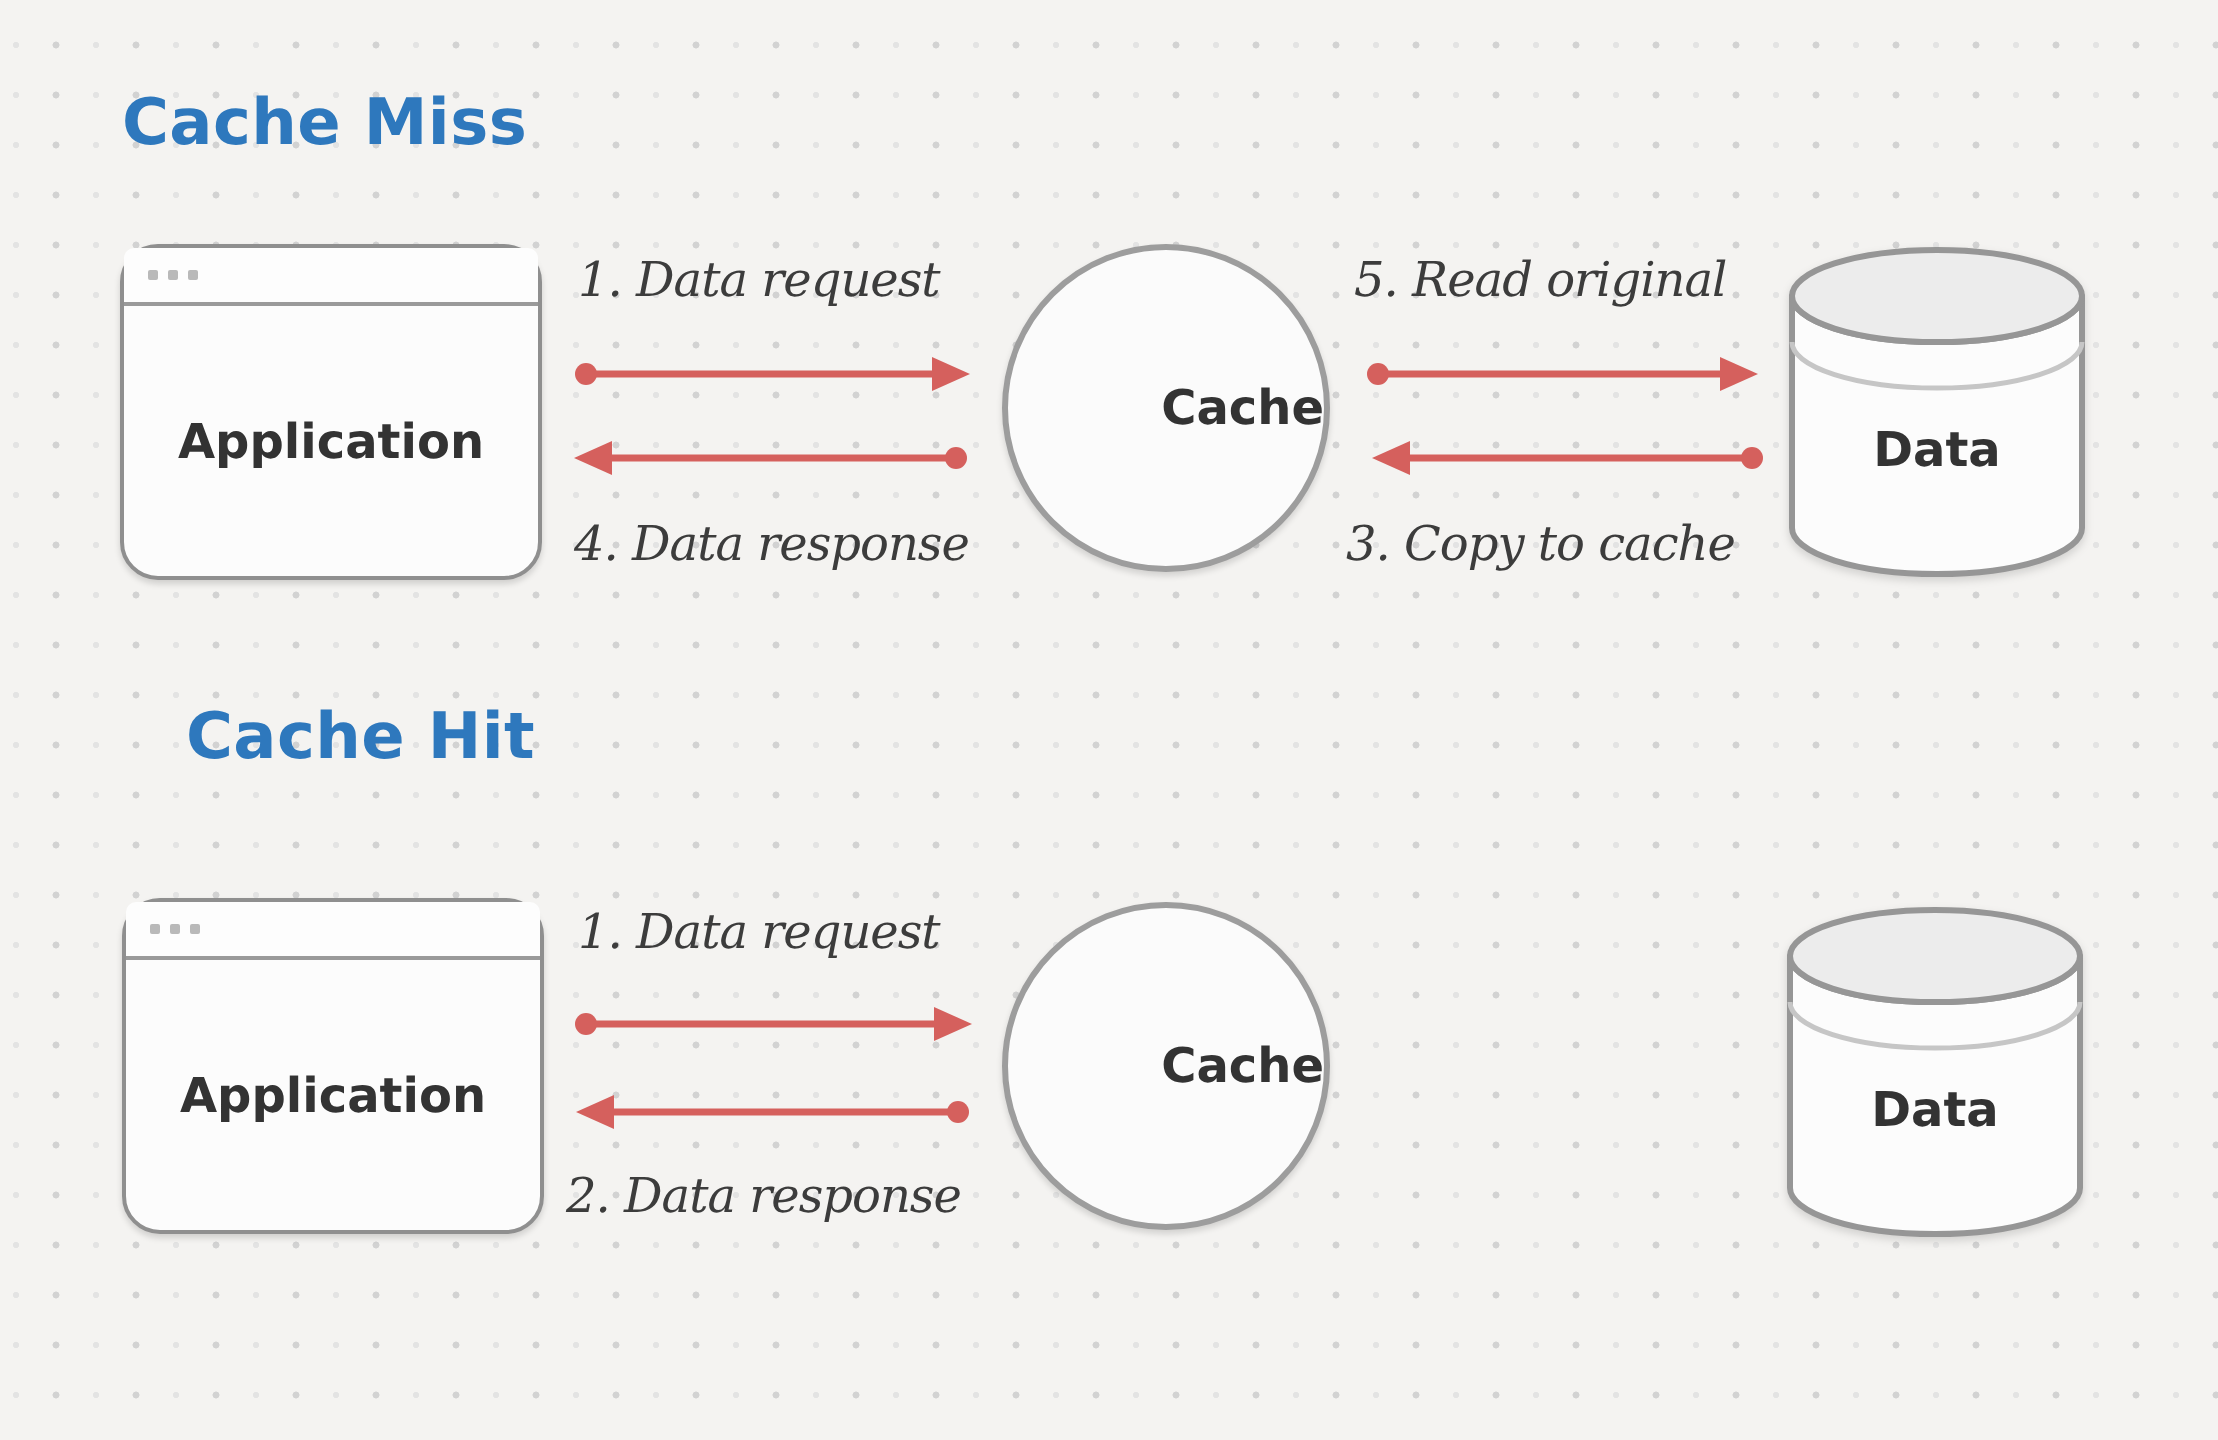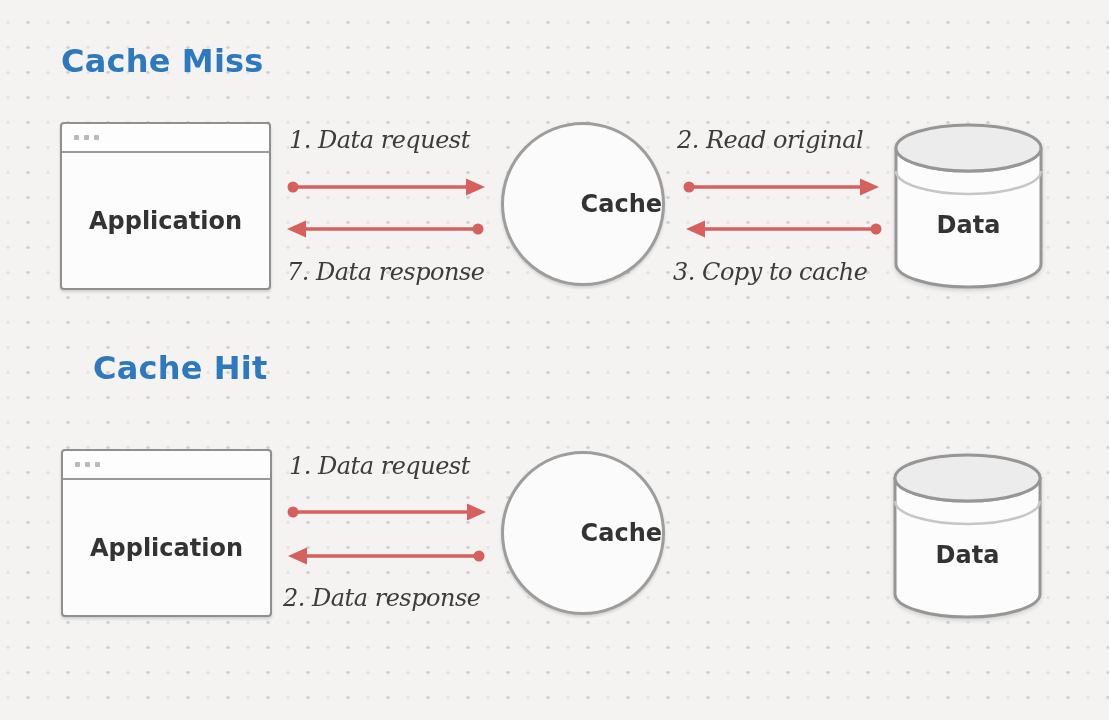--- a/index.html
+++ b/index.html
@@ -25,21 +25,21 @@
   }
   .title-miss{left:61px;top:42px;}
   .title-hit{left:61px;top:349px;margin-left:32px;}
 
   
   .app-box{
     position:absolute;
     width:211px;height:168px;
     background:#fcfcfc;
     border:2px solid #8f8f8f;
-    border-radius:4px;
+    border-radius:19px;
     box-shadow:0 2px 3px rgba(0,0,0,.15);
     box-sizing:border-box;
   }
   .app-box-1{left:60px;top:122px;}
   .app-box-2{left:61px;top:449px;}
   .win-bar{
     height:27px;
     border-bottom:2px solid #9a9a9a;
     display:flex;align-items:center;
     padding-left:12px;gap:5px;
@@ -135,22 +135,22 @@
       <path d="M 3 27 L 3 143 A 72.5 23 0 0 0 148 143 L 148 27 A 72.5 23 0 0 1 3 27 Z" fill="#fcfcfc" stroke="#969696" stroke-width="3" stroke-linejoin="round"></path>
       <path d="M 3 50 A 72.5 23 0 0 0 148 50" fill="none" stroke="#c6c6c6" stroke-width="2.5"></path>
       <ellipse cx="75.5" cy="27" rx="72.5" ry="23" fill="#ececec" stroke="#969696" stroke-width="3"></ellipse>
     </svg>
     <div class="cyl-label">
       <span class="node-label">Data</span>
     </div>
   </div>
 
   <div class="hand-label lbl-s0-request">1. Data request</div>
-  <div class="hand-label lbl-s0-response">7. Data response</div>
-  <div class="hand-label lbl-s0-read">2. Read original</div>
+  <div class="hand-label lbl-s0-response">4. Data response</div>
+  <div class="hand-label lbl-s0-read">5. Read original</div>
   <div class="hand-label lbl-s0-copy">3. Copy to cache</div>
 
   <div class="app-box app-box-2">
     <div class="win-bar">
       <span class="win-dot"></span>
       <span class="win-dot"></span>
       <span class="win-dot"></span>
     </div>
     <div class="win-body">
       <span class="node-label">Application</span>

